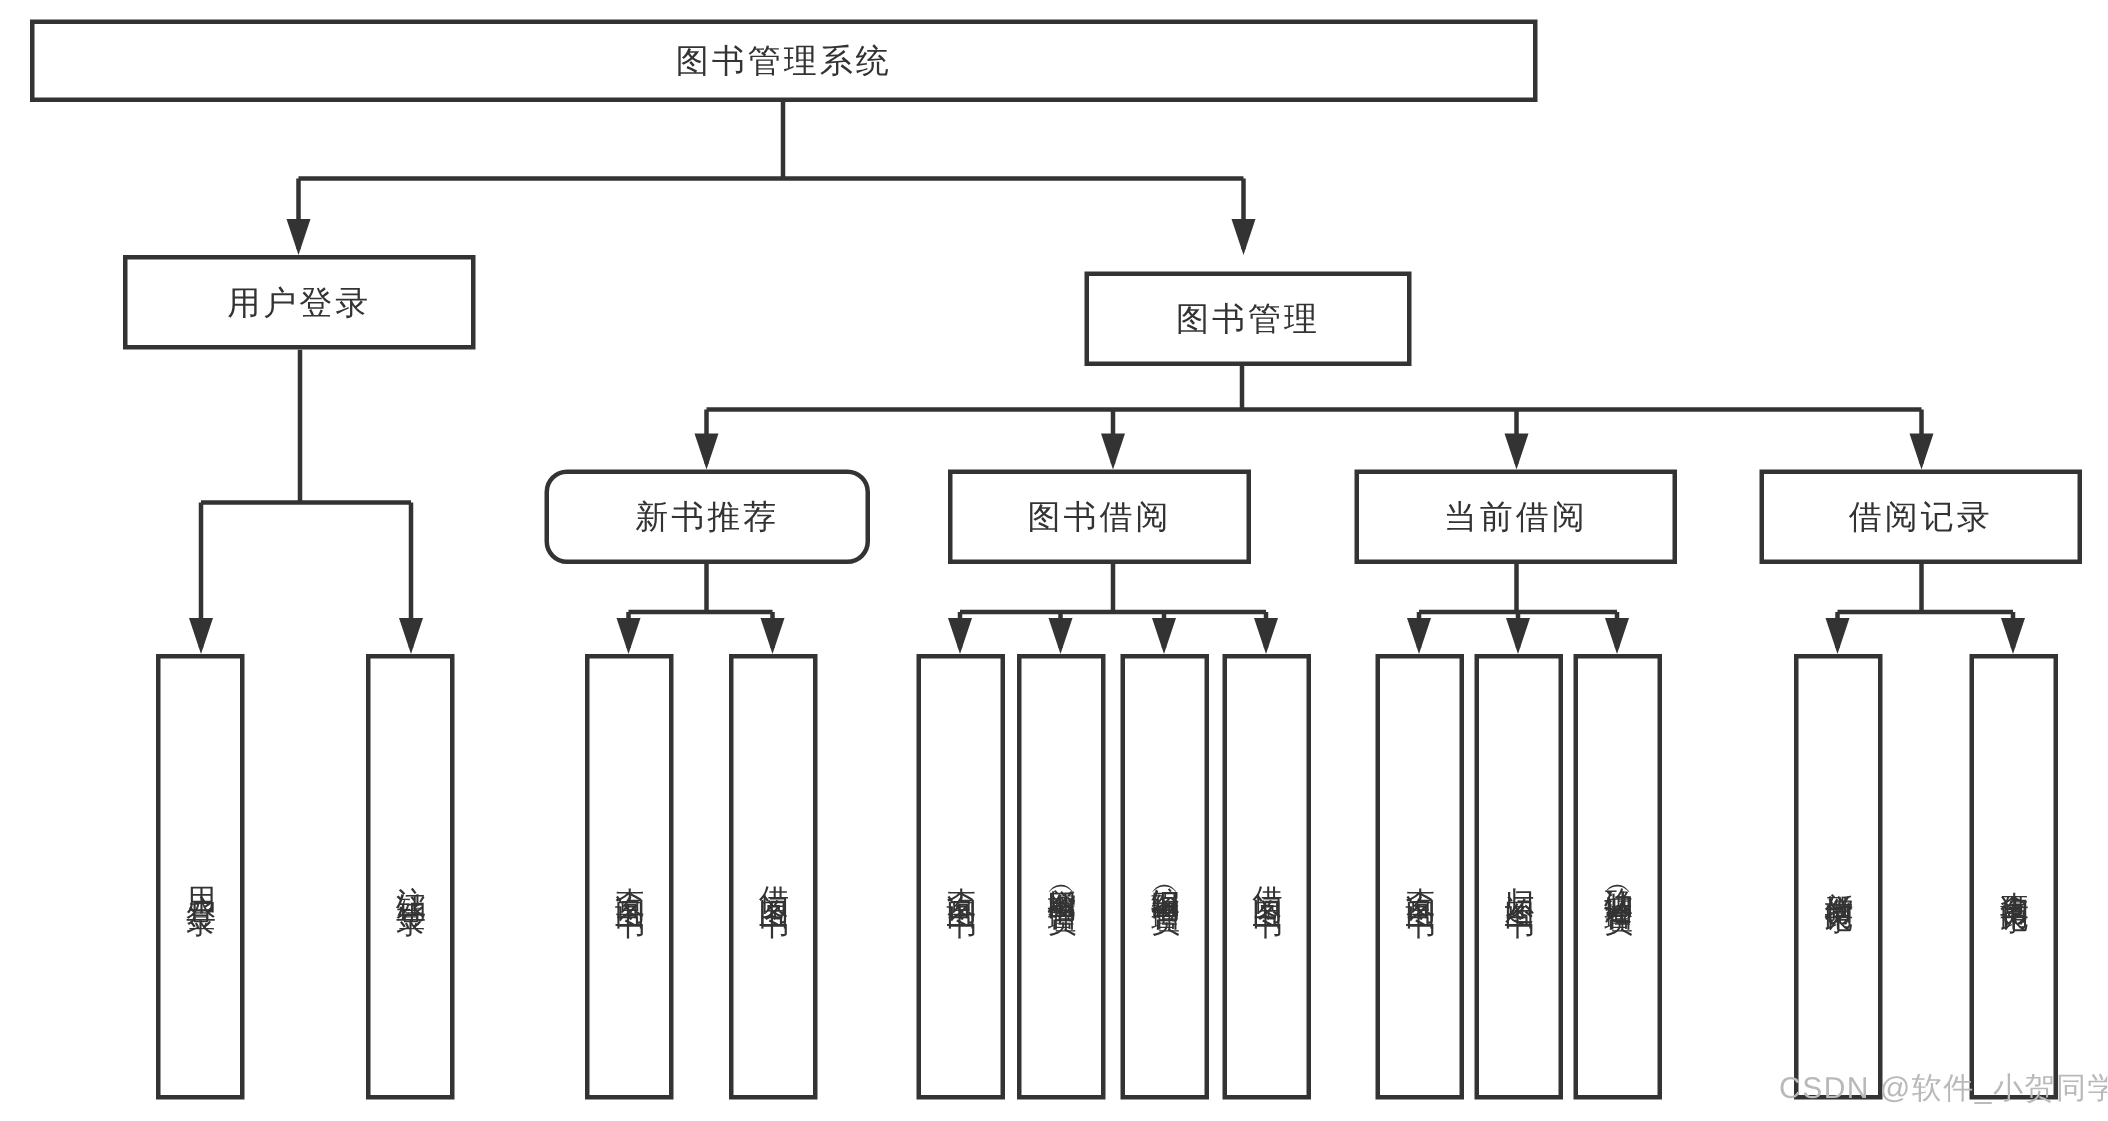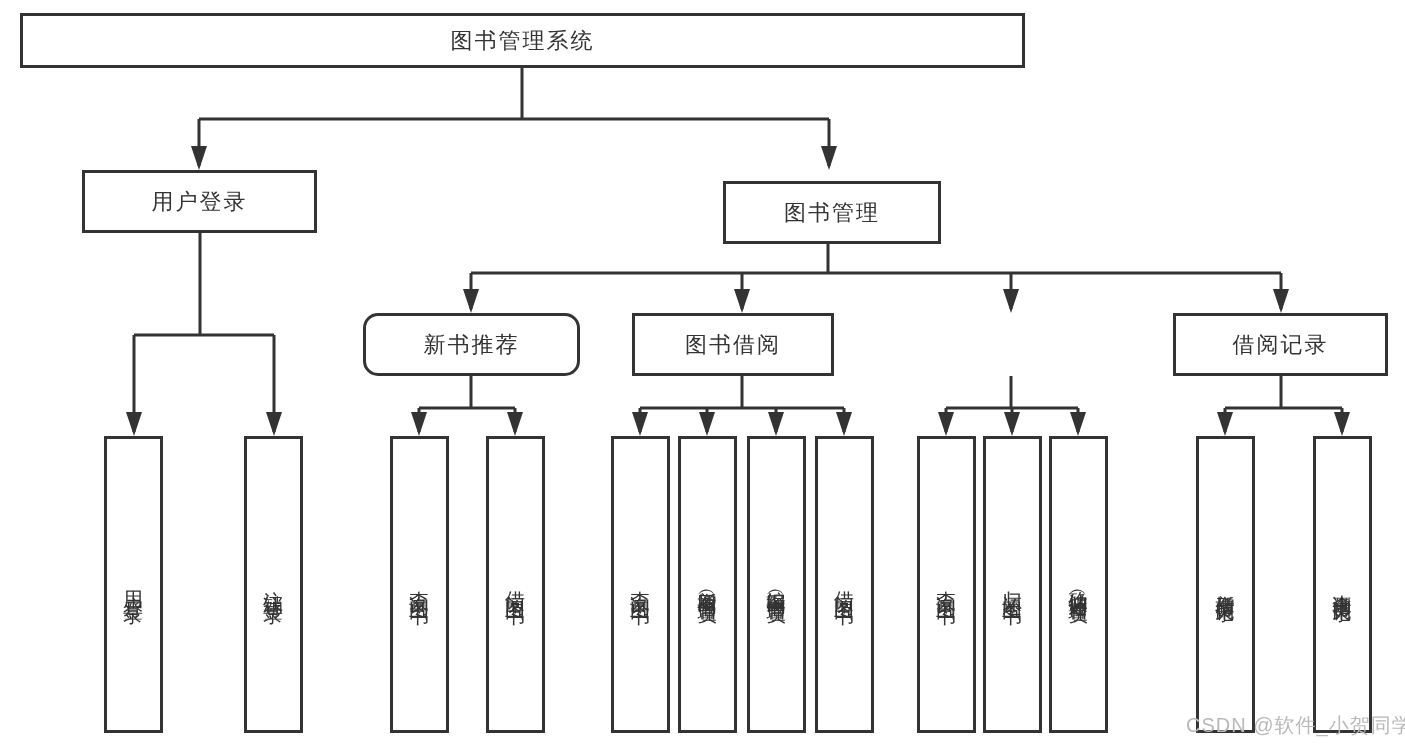--- a/index.html
+++ b/index.html
@@ -155,20 +155,21 @@
     </g>
   </svg>
 
   <div class="hbox" style="left:20px; top:13px; width:1005px; height:55px;">图书管理系统</div>
 
   <div class="hbox" style="left:82px; top:170px; width:235px; height:63px;">用户登录</div>
   <div class="hbox" style="left:723px; top:170px; width:218px; height:63px;margin-top:11px;">图书管理</div>
 
   <div class="hbox" style="left:363px; top:313px; width:217px; height:63px;border-radius:15px;">新书推荐</div>
   <div class="hbox" style="left:632px; top:313px; width:202px; height:63px;">图书借阅</div>
+  <div class="hbox" style="left:903px; top:313px; width:215px; height:63px;">当前借阅</div>
   <div class="hbox" style="left:1173px; top:313px; width:215px; height:63px;">借阅记录</div>
 
   <div class="vbox" style="left:104px;">
     <span>用户登录</span>
   </div>
   <div class="vbox" style="left:244px;">
     <span>注销登录</span>
   </div>
 
   <div class="vbox" style="left:390px;">

